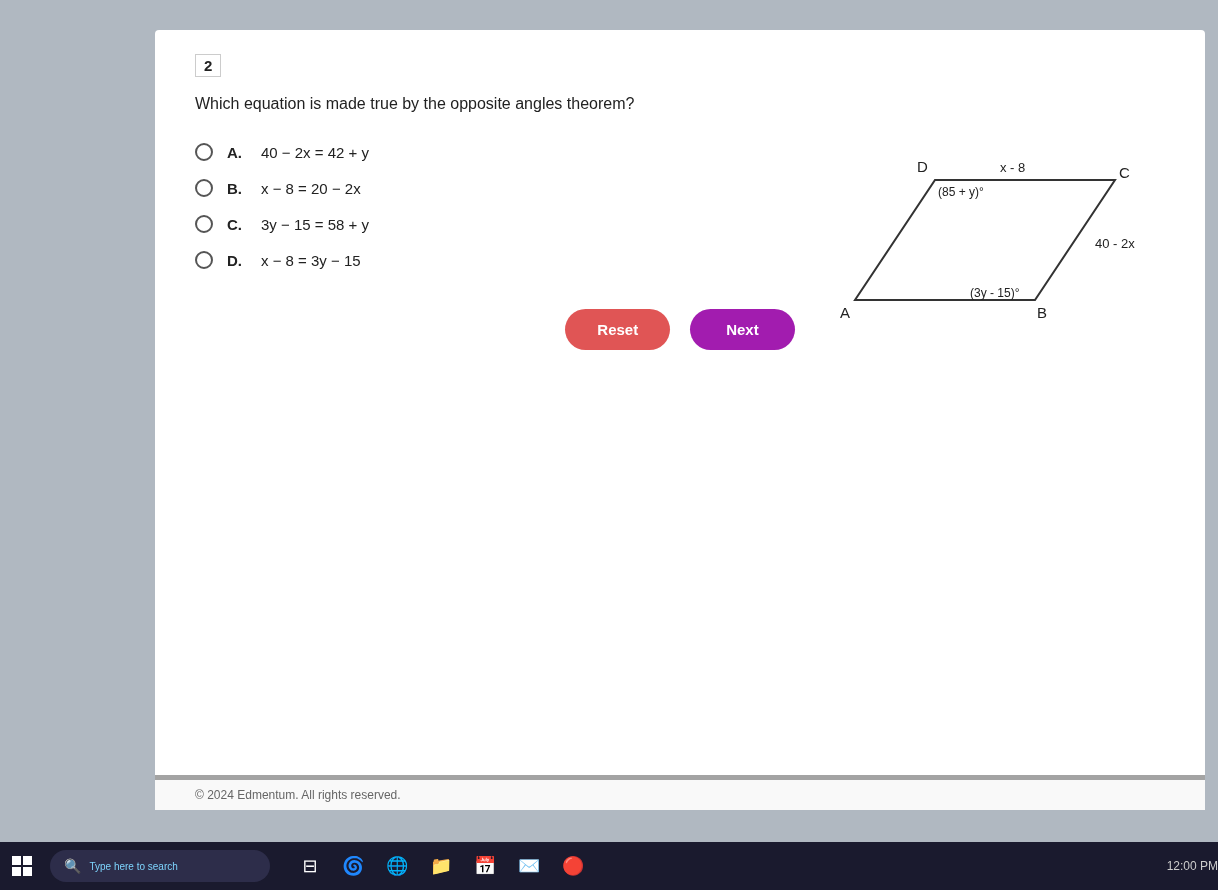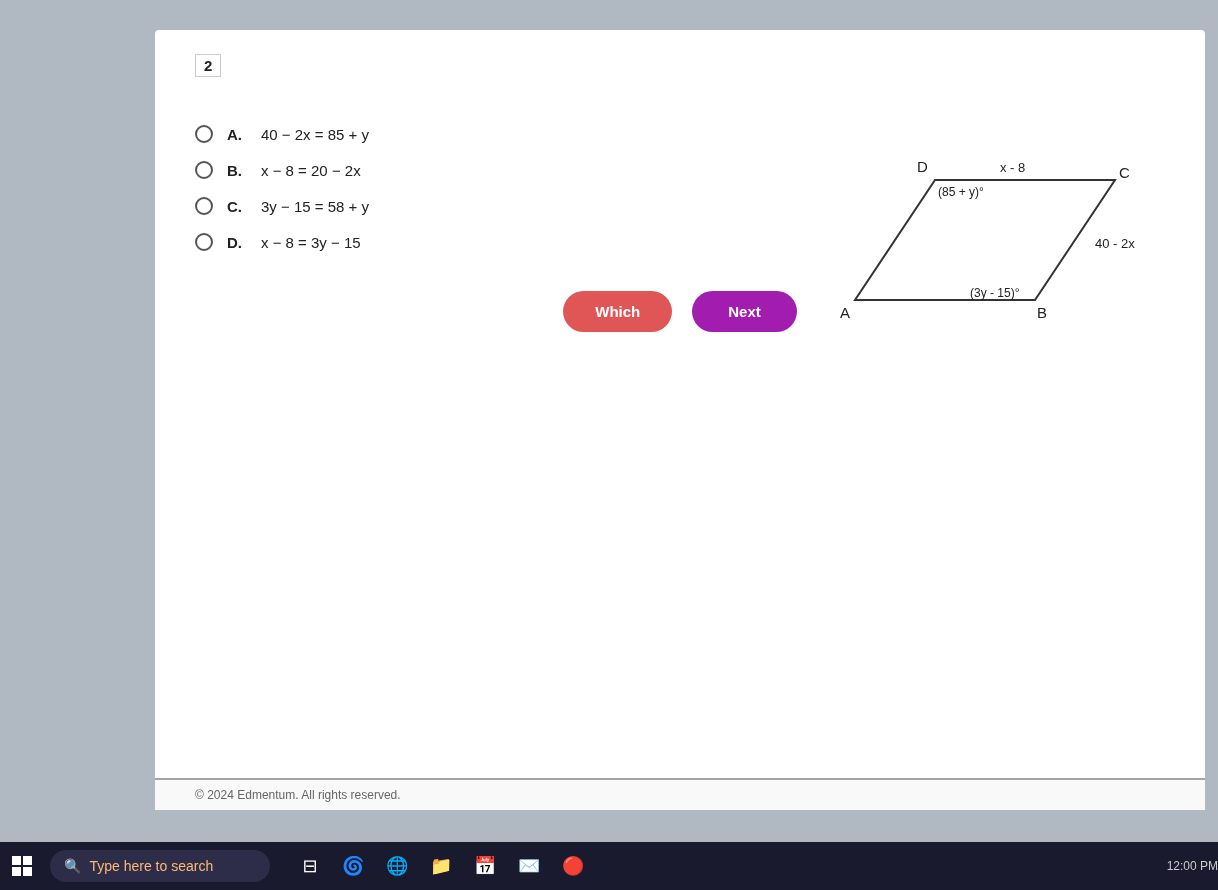--- a/index.html
+++ b/index.html
@@ -118,21 +118,21 @@
       color: #fff;
       border: none;
       border-radius: 24px;
       padding: 12px 36px;
       font-size: 15px;
       font-weight: 600;
       cursor: pointer;
     }
 
     .footer-bar {
-      border-top: 2px solid #a3a3a3;
+      border-top: 5px solid #a3a3a3;
       padding: 8px 40px;
       font-size: 12px;
       color: #666;
       background: #f9f9f9;
     }
 
     
     .taskbar {
       position: absolute;
       bottom: 0;
@@ -180,22 +180,22 @@
       height: 32px;
       min-width: 220px;
     }
 
     .taskbar-search-icon {
       color: #aaa;
       font-size: 14px;
     }
 
     .taskbar-search-text {
-      color: #fdba74;
-      font-size: 14px;
+      color: #7dd3fc;
+      font-size: 10px;
     }
 
     .taskbar-icons {
       display: flex;
       align-items: center;
       gap: 4px;
       margin-left: 20px;
     }
 
     .taskbar-icon-btn {
@@ -250,28 +250,29 @@
 
         <text x="133" y="76" font-size="12" font-family="Arial" fill="#222">(85 + y)°</text>
 
         <text x="165" y="177" font-size="12" font-family="Arial" fill="#222">(3y - 15)°</text>
 
         <text x="290" y="128" font-size="13" font-family="Arial" fill="#222">40 - 2x</text>
       </svg>
     </div>
 
     
+    <div class="which-equation">Which equation is made true by the opposite angles theorem?</div>
 
     
     <div class="options-area">
 
       <div class="option-row">
         <div class="radio-circle"></div>
         <span class="option-label">A.</span>
-        <span class="option-text">40 − 2x = 85 + y</span>
+        <span class="option-text">40 − 2x = 42 + y</span>
       </div>
 
       <div class="option-row">
         <div class="radio-circle"></div>
         <span class="option-label">B.</span>
         <span class="option-text">x − 8 = 20 − 2x</span>
       </div>
 
       <div class="option-row">
         <div class="radio-circle"></div>
@@ -282,21 +283,21 @@
       <div class="option-row">
         <div class="radio-circle"></div>
         <span class="option-label">D.</span>
         <span class="option-text">x − 8 = 3y − 15</span>
       </div>
 
     </div>
 
     
     <div class="buttons-row">
-      <button class="btn-reset">Which</button>
+      <button class="btn-reset">Reset</button>
       <button class="btn-next">Next</button>
     </div>
 
   </div>
 
   <div class="footer-bar">
     <span>© 2024 Edmentum. All rights reserved.</span>
   </div>
 </div>
 

